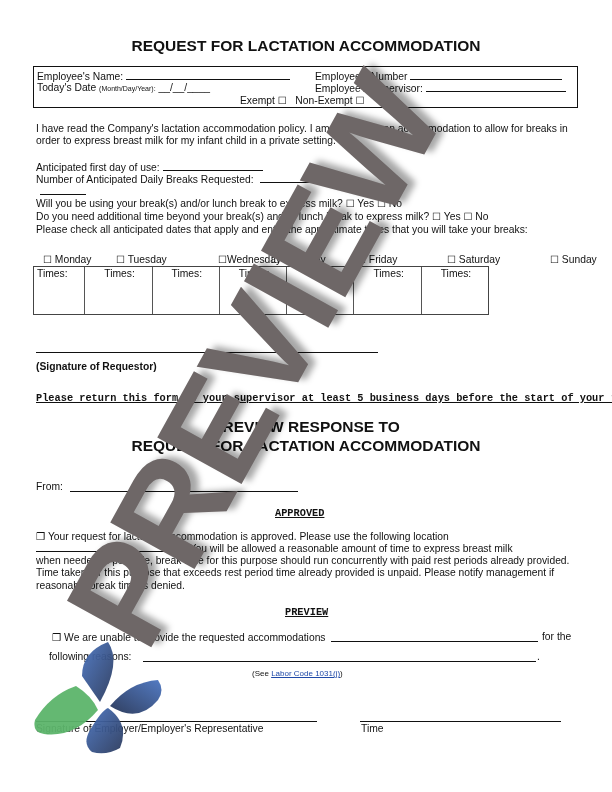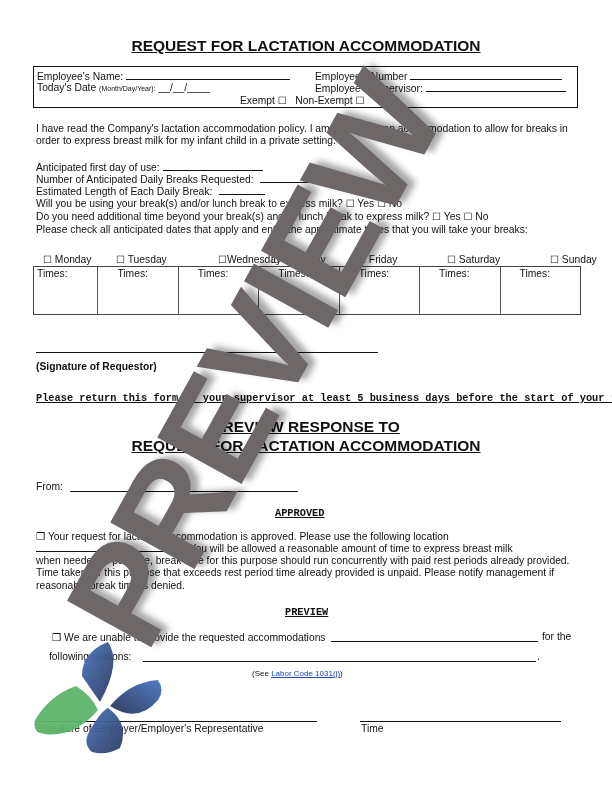--- a/index.html
+++ b/index.html
@@ -1,25 +1,25 @@
 <!DOCTYPE html>
 <html><head>
 <meta charset="utf-8">
 <style>
   html, body { margin: 0; padding: 0; background: #ffffff; }
   body { width: 612px; height: 792px; position: relative; overflow: hidden;
          font-family: "Liberation Sans", sans-serif; color: #111; font-size: 10.3px; }
   .abs { position: absolute; white-space: nowrap; }
-  .title { font-weight: bold; font-size: 15.5px; text-align: center; left: 0; width: 612px; text-decoration: underline; }
+  .title { font-weight: bold; font-size: 15.5px; text-align: center; left: 0; width: 612px; }
   .info-box { position: absolute; left: 33px; top: 66px; width: 545px; height: 42px;
               border: 1.5px solid #111; box-sizing: border-box; }
   .blank { display: inline-block; border-bottom: 1px solid #111; height: 9px; vertical-align: baseline; }
   .small { font-size: 7px; }
   .cb { font-size: 10px; }
-  .times-table { position: absolute; left: 33px; top: 266px; width: 548px; height: 49px;
+  .times-table { position: absolute; left: 33px; top: 266px; width: 456px; height: 49px;
                  border: 1px solid #444; box-sizing: border-box; display: flex; gap: 16px; }
   .times-cell { flex: 1; border-right: 1px solid #555; padding: 1px 3px; box-sizing: border-box;
                 font-size: 10.3px; }
   .times-cell:last-child { border-right: none; }
   .day-label { position: absolute; top: 254px; font-size: 10.3px; }
   .hline { position: absolute; height: 0; border-top: 1px solid #111; }
   .bold { font-weight: bold; }
   .ul { text-decoration: underline; font-family: Liberation Mono, monospace; }
   .link { color: #1f49a8; text-decoration: underline; }
   .para { position: absolute; left: 36px; width: 545px; line-height: 12.3px; white-space: normal; }
@@ -65,21 +65,20 @@
 
 <div class="abs" style="left:36px; top:161px;">
   <span>Anticipated first day of use:</span>
   <span class="blank" style="width:100px;"></span>
 </div>
 <div class="abs" style="left:36px; top:173px;">
   <span>Number of Anticipated Daily Breaks Requested:</span>
   <span class="blank" style="width:62px; margin-left:4px;"></span>
 </div>
 <div class="abs" style="left:36px; top:185px;">
-  <span>Estimated Length of Each Daily Break:</span>
   <span class="blank" style="width:46px; margin-left:4px;"></span>
 </div>
 <div class="abs" style="left:36px; top:198px;">
   <span>Will you be using your break(s) and/or lunch break to express milk?</span>
   <span class="cb">☐</span>
   <span>Yes</span>
   <span class="cb">☐</span>
   <span>No</span>
 </div>
 <div class="abs" style="left:36px; top:211px;">

